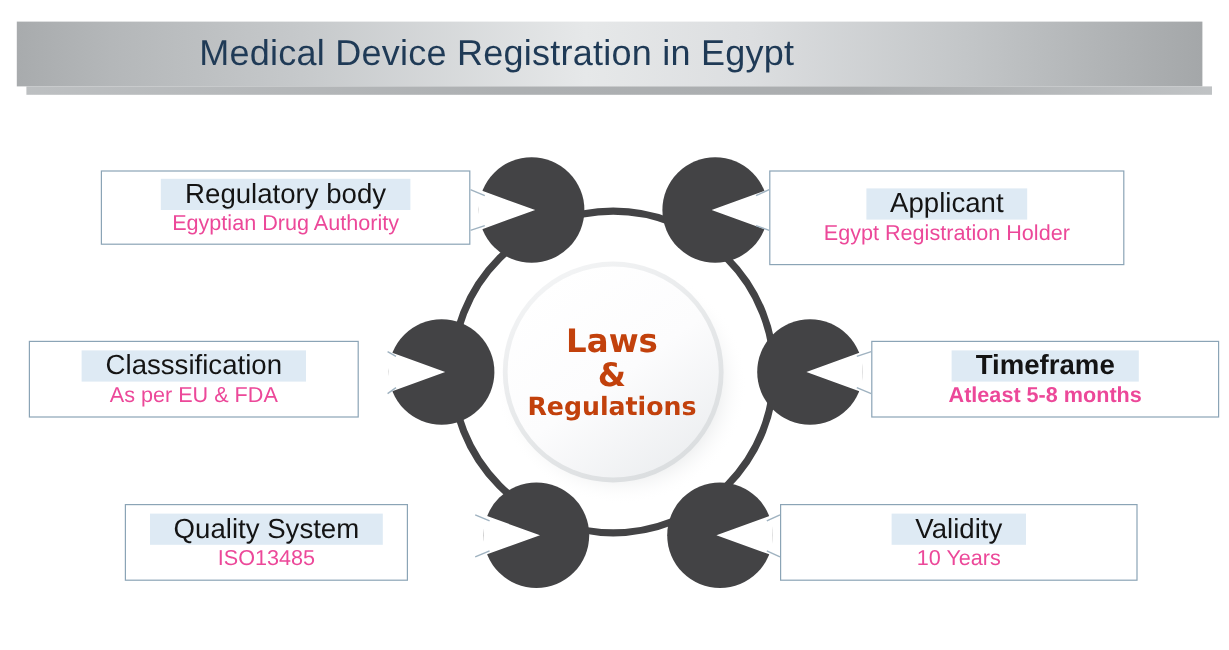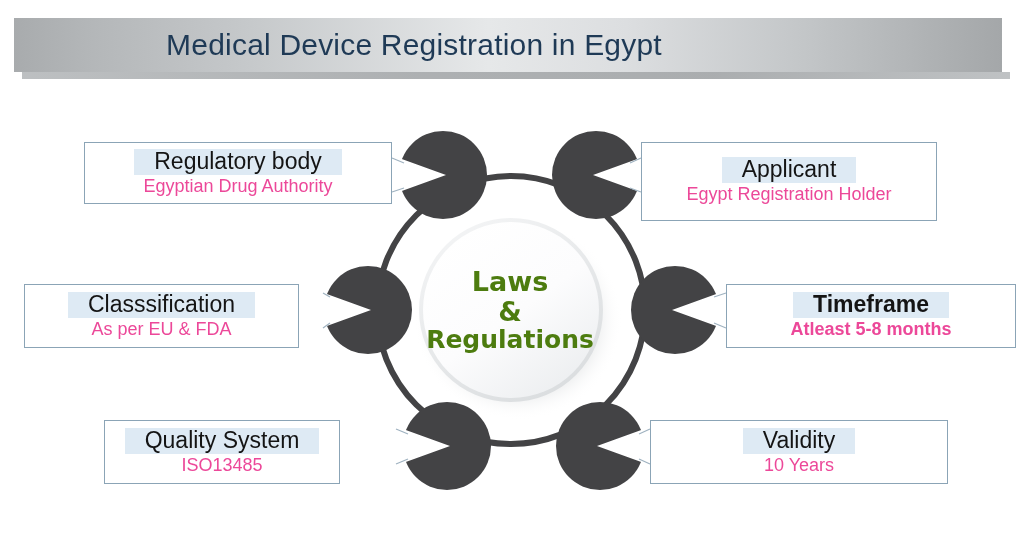--- a/index.html
+++ b/index.html
@@ -77,27 +77,27 @@
     top: 240px;
     width: 176px;
     height: 140px;
     display: flex;
     flex-direction: column;
     align-items: center;
     justify-content: center;
     text-align: center;
     font-family: "DejaVu Sans", sans-serif;
     font-weight: bold;
-    color: #4d7c0f;
+    color: #c2410c;
     line-height: 1.08;
     pointer-events: none;
   }
   .hub-text .l1 { font-size: 27px; }
   .hub-text .l2 { font-size: 27px; }
-  .hub-text .l3 { font-size: 25px; }
+  .hub-text .l3 { font-size: 21px; }
 
   
   .label-box {
     position: absolute;
     box-sizing: border-box;
     background: #ffffff;
     border: 1.4px solid #8ba4b6;
     display: flex;
     flex-direction: column;
     align-items: center;

